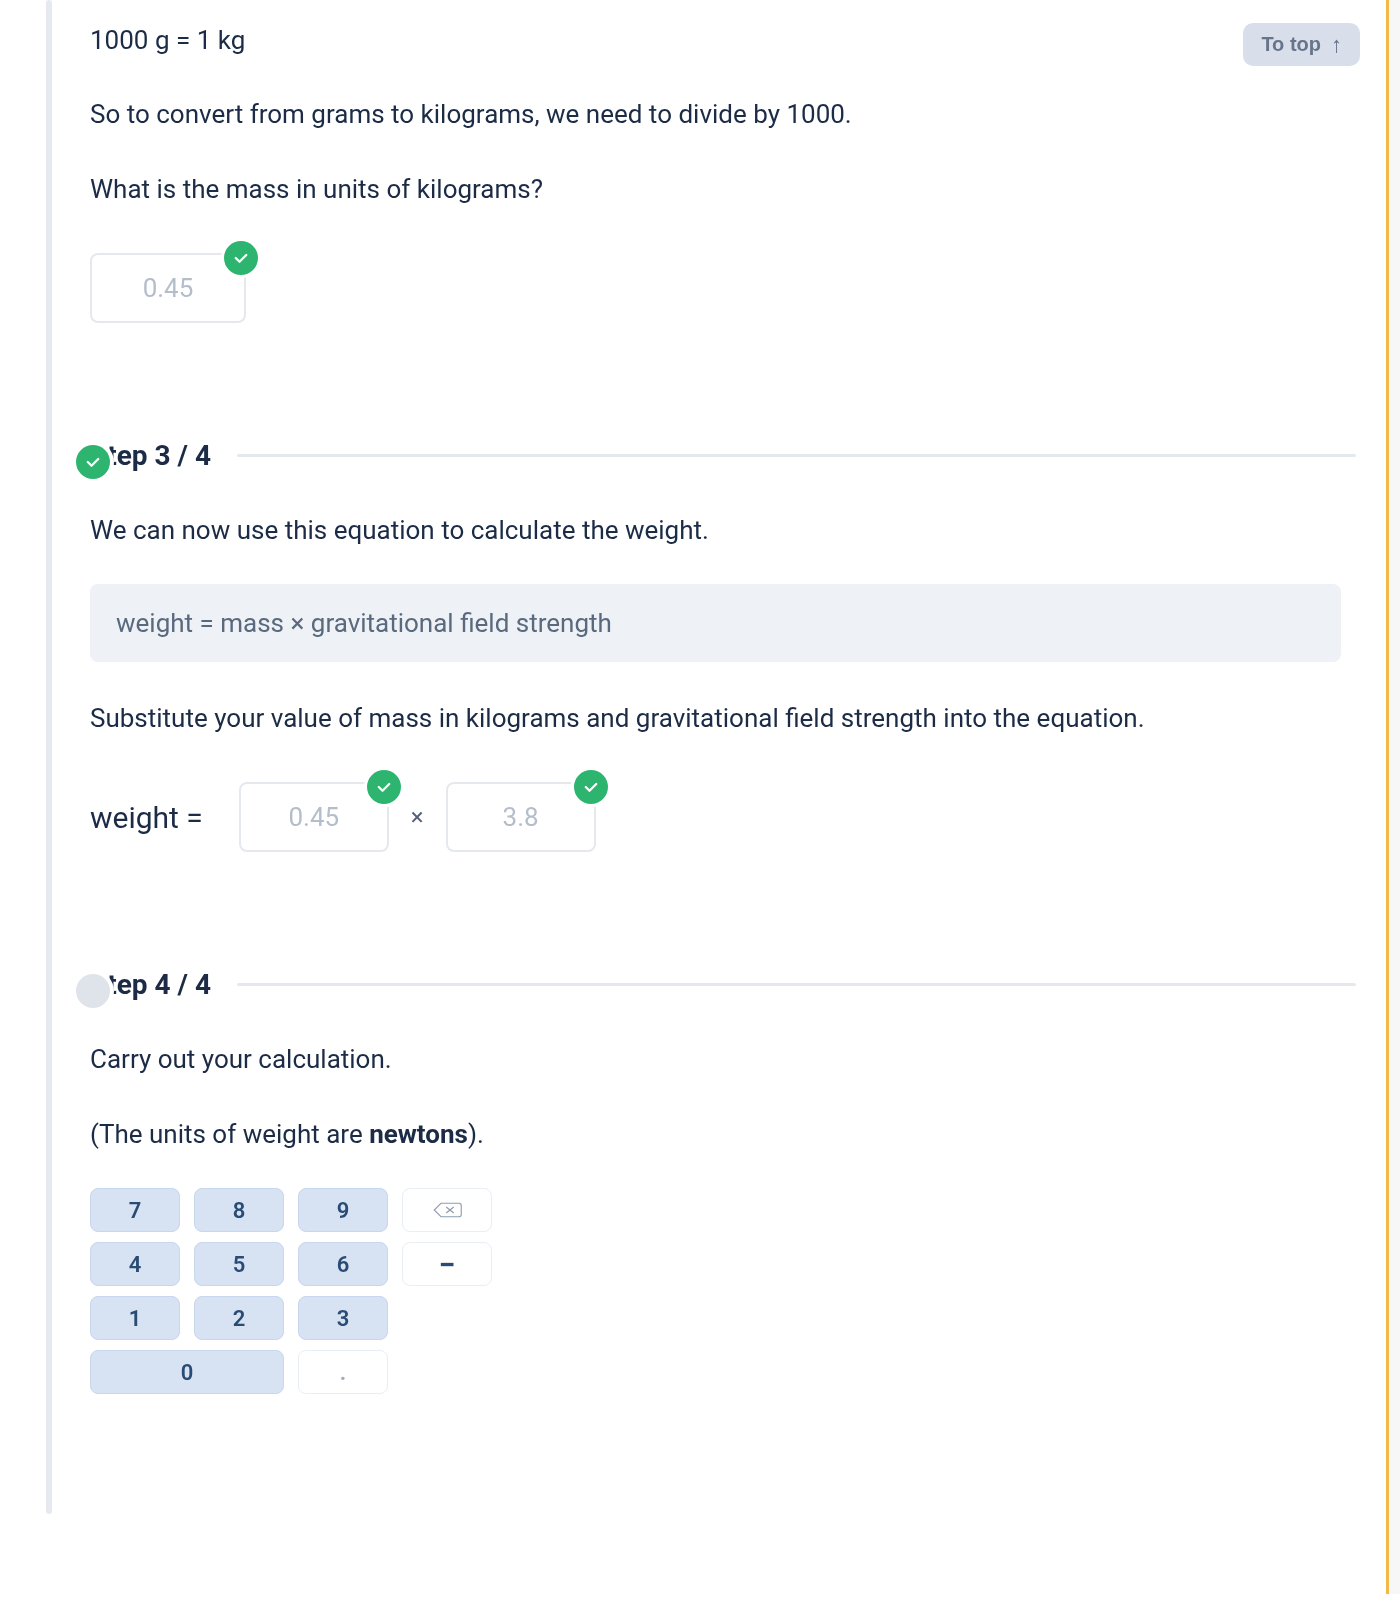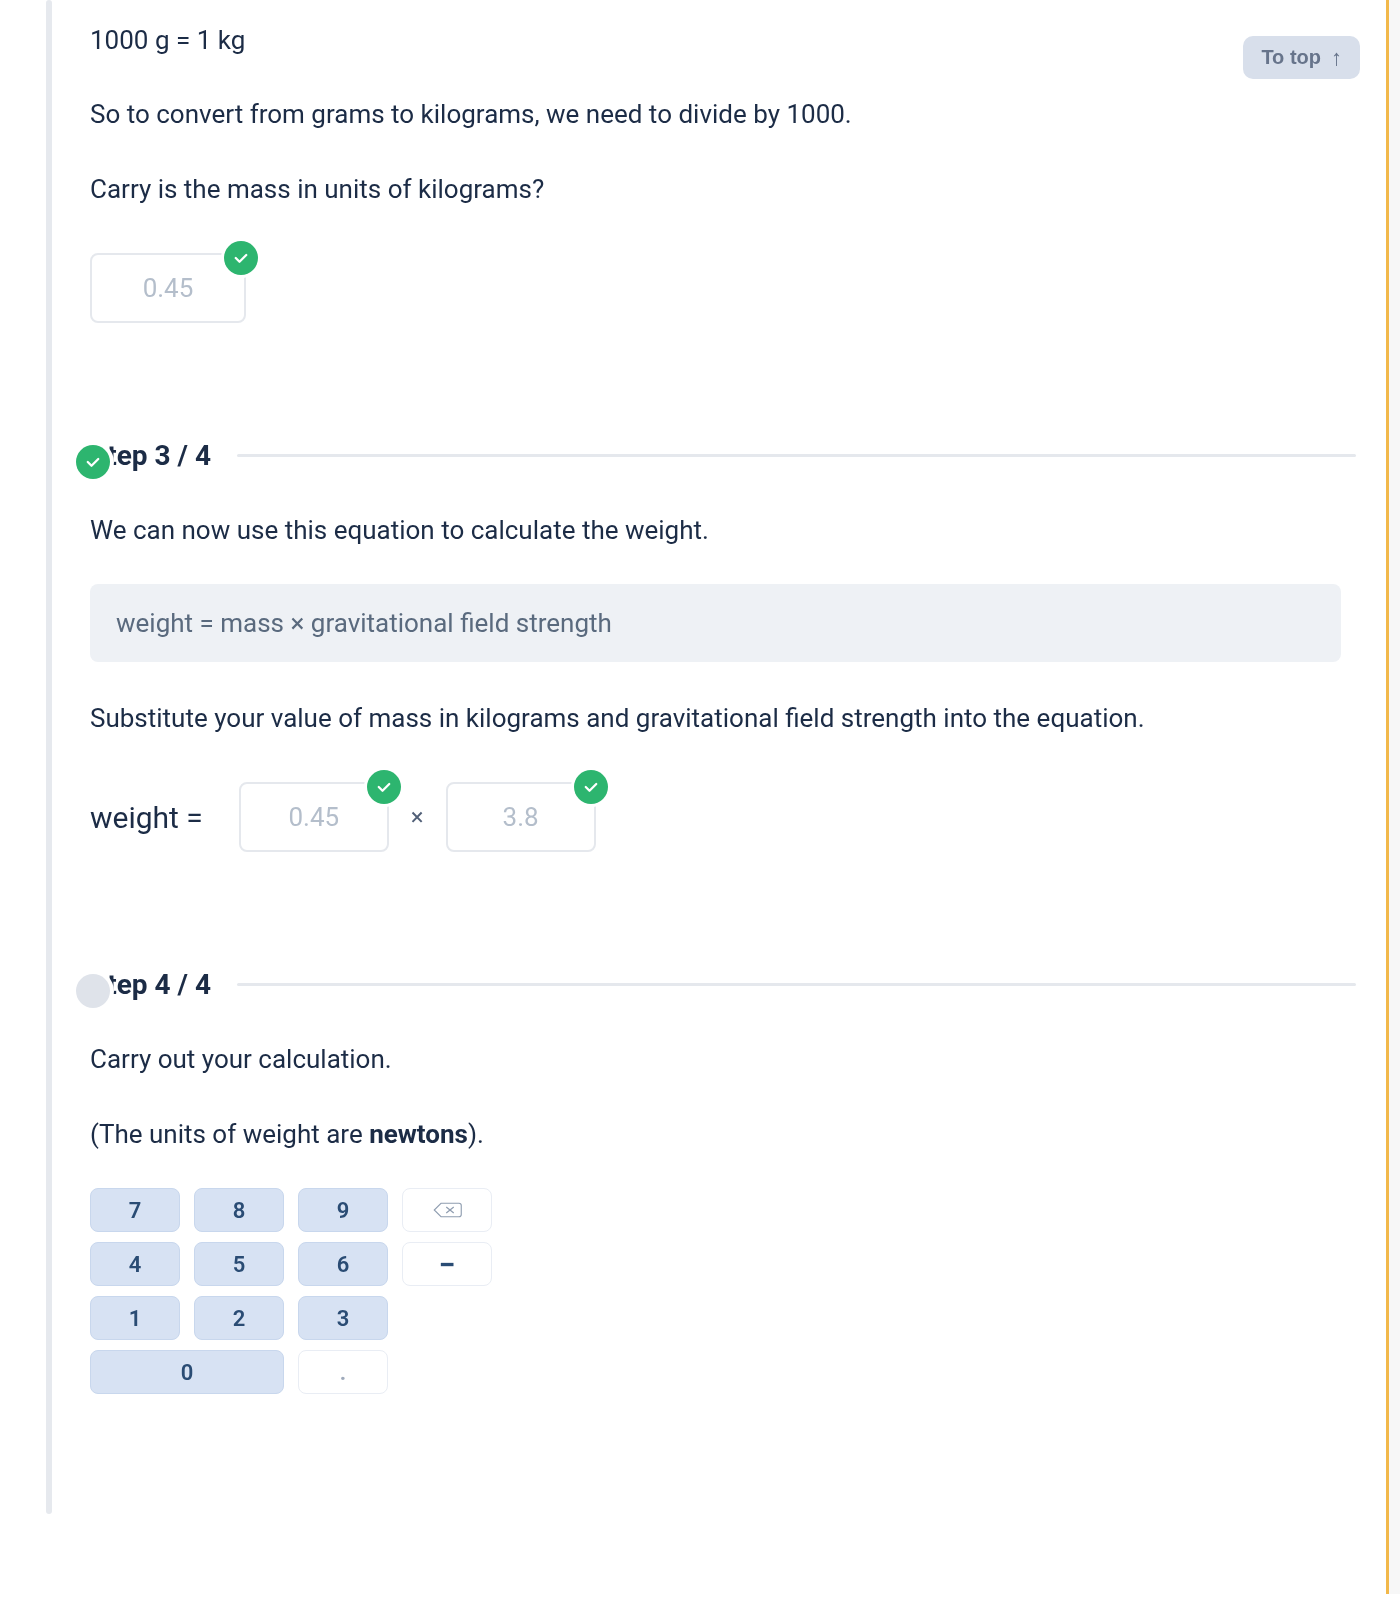--- a/index.html
+++ b/index.html
@@ -172,21 +172,21 @@
       color:#67748b;
       font-size:20px;
       font-weight:600;
       border:none;
       border-radius:10px;
       padding:10px 18px;
       display:inline-flex; align-items:center; gap:10px;
       cursor:pointer;
     }
     .nav-btn .arrow{font-size:22px; line-height:1;}
-    .to-top{ position:absolute; right:40px; top:36px; }
+    .to-top{ position:absolute; right:40px; top:23px; }
 
     .group{ position:relative; }
     .spacer-lg{ height:80px; }
   </style>
 </head>
 <body>
 
 <div class="page">
   <div class="right-accent"></div>
 
@@ -194,21 +194,21 @@
     <span>To top</span>
     <span class="arrow">↑</span>
   </button>
 
   <div class="content">
     <div class="timeline"></div>
 
     <div class="group">
       <p class="para">1000 g = 1 kg</p>
       <p class="para">So to convert from grams to kilograms, we need to divide by 1000.</p>
-      <p class="para">Carry is the mass in units of kilograms?</p>
+      <p class="para">What is the mass in units of kilograms?</p>
 
       <div class="answer-wrap">
         <div class="answer-box">
           <span>0.45</span>
           <span class="check-badge">
             <svg viewBox="0 0 24 24">
                 <polyline points="5 12 10 17 19 8"></polyline>
               </svg>
           </span>
         </div>

